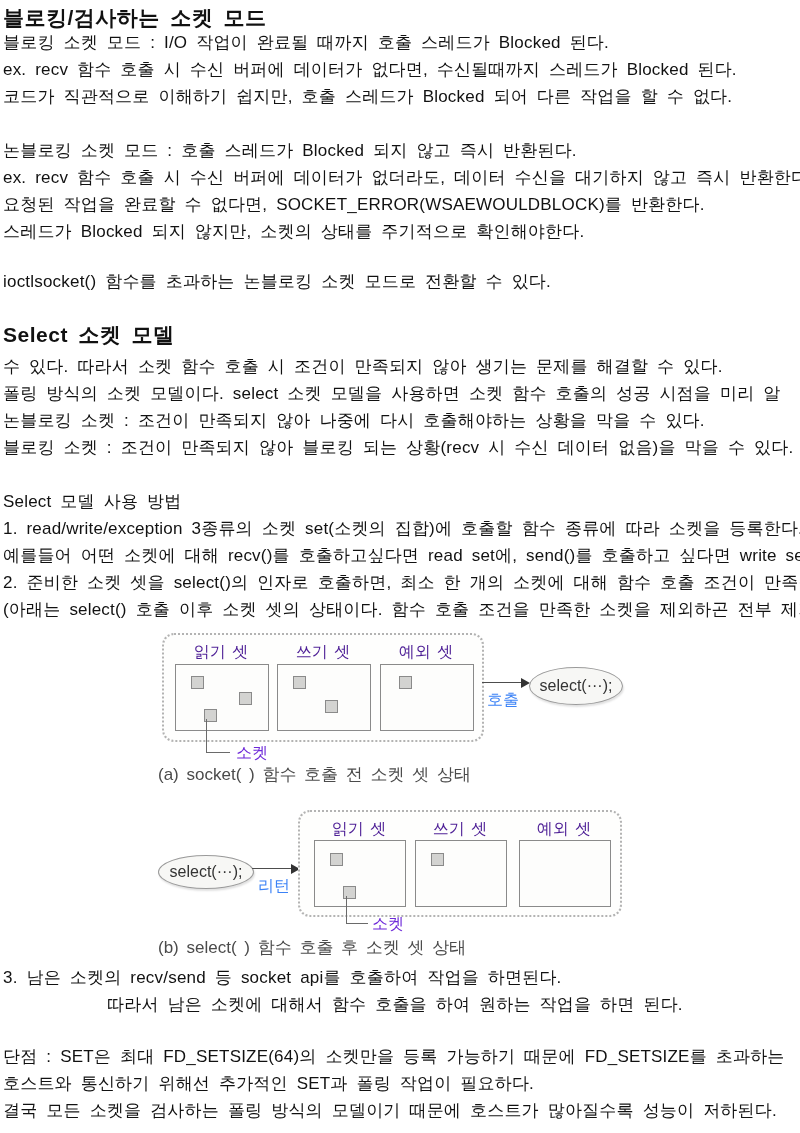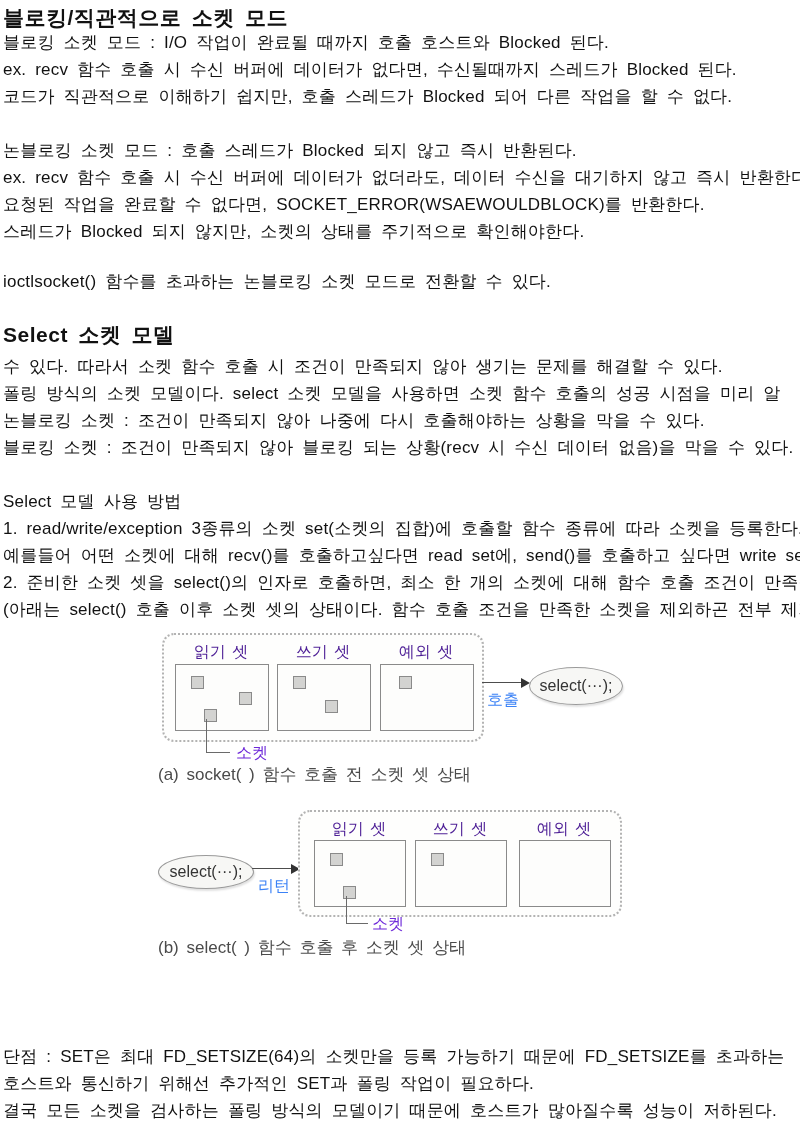--- a/index.html
+++ b/index.html
@@ -44,24 +44,24 @@
   }
   .arrow-label{position:absolute;font-size:16px;color:#3b82f6;white-space:nowrap;}
   .socket-label{position:absolute;font-size:16px;color:#6d28d9;white-space:nowrap;}
   .caption{position:absolute;font-size:17px;color:#4b4b4b;word-spacing:3px;white-space:nowrap;}
 </style>
 </head>
 <body>
 
 <div class="page">
 
-  <div class="h1" style="top:4px">블로킹/직관적으로 소켓 모드</div>
+  <div class="h1" style="top:4px">블로킹/검사하는 소켓 모드</div>
 
   <div class="para" style="top:29px">
-    <div class="line">블로킹 소켓 모드 : I/O 작업이 완료될 때까지 호출 호스트와 Blocked 된다.</div>
+    <div class="line">블로킹 소켓 모드 : I/O 작업이 완료될 때까지 호출 스레드가 Blocked 된다.</div>
     <div class="line">ex. recv 함수 호출 시 수신 버퍼에 데이터가 없다면, 수신될때까지 스레드가 Blocked 된다.</div>
     <div class="line">코드가 직관적으로 이해하기 쉽지만, 호출 스레드가 Blocked 되어 다른 작업을 할 수 없다.</div>
   </div>
 
   <div class="para" style="top:137px">
     <div class="line">논블로킹 소켓 모드 : 호출 스레드가 Blocked 되지 않고 즉시 반환된다.</div>
     <div class="line">ex. recv 함수 호출 시 수신 버퍼에 데이터가 없더라도, 데이터 수신을 대기하지 않고 즉시 반환한다.</div>
     <div class="line">요청된 작업을 완료할 수 없다면, SOCKET_ERROR(WSAEWOULDBLOCK)를 반환한다.</div>
     <div class="line">스레드가 Blocked 되지 않지만, 소켓의 상태를 주기적으로 확인해야한다.</div>
   </div>
@@ -136,20 +136,24 @@
     </div>
     <div class="set-box" style="left:219px;top:28px;width:90px;height:65px"></div>
   </div>
 
   <div class="vline" style="left:346px;top:896px;height:27px"></div>
   <div class="ptr-h" style="left:346px;top:923px;width:22px"></div>
   <div class="socket-label" style="left:372px;top:914px">소켓</div>
 
   <div class="caption" style="left:158px;top:936px">(b) select( ) 함수 호출 후 소켓 셋 상태</div>
 
+  <div class="para" style="top:964px">
+    <div class="line">3. 남은 소켓의 recv/send 등 socket api를 호출하여 작업을 하면된다.</div>
+    <div class="line indent">따라서 남은 소켓에 대해서 함수 호출을 하여 원하는 작업을 하면 된다.</div>
+  </div>
 
   <div class="para" style="top:1043px">
     <div class="line">단점 : SET은 최대 FD_SETSIZE(64)의 소켓만을 등록 가능하기 때문에 FD_SETSIZE를 초과하는</div>
     <div class="line">호스트와 통신하기 위해선 추가적인 SET과 폴링 작업이 필요하다.</div>
     <div class="line">결국 모든 소켓을 검사하는 폴링 방식의 모델이기 때문에 호스트가 많아질수록 성능이 저하된다.</div>
   </div>
 
 </div>
 
 </body></html>

